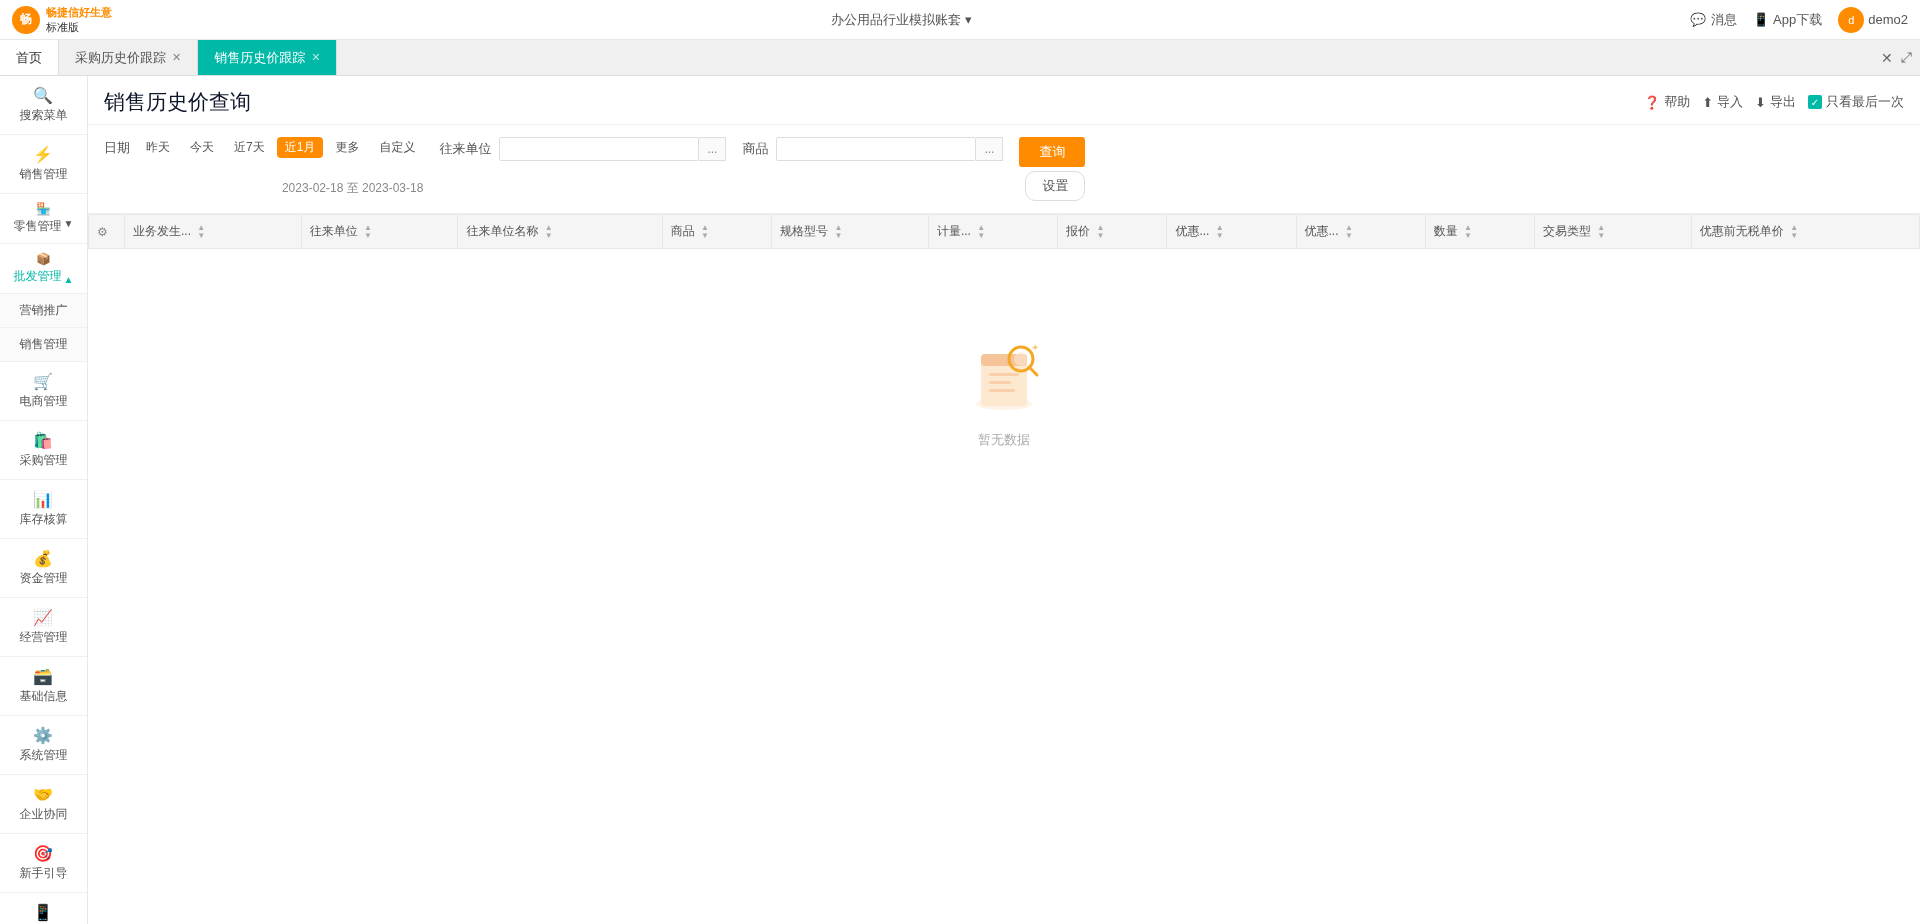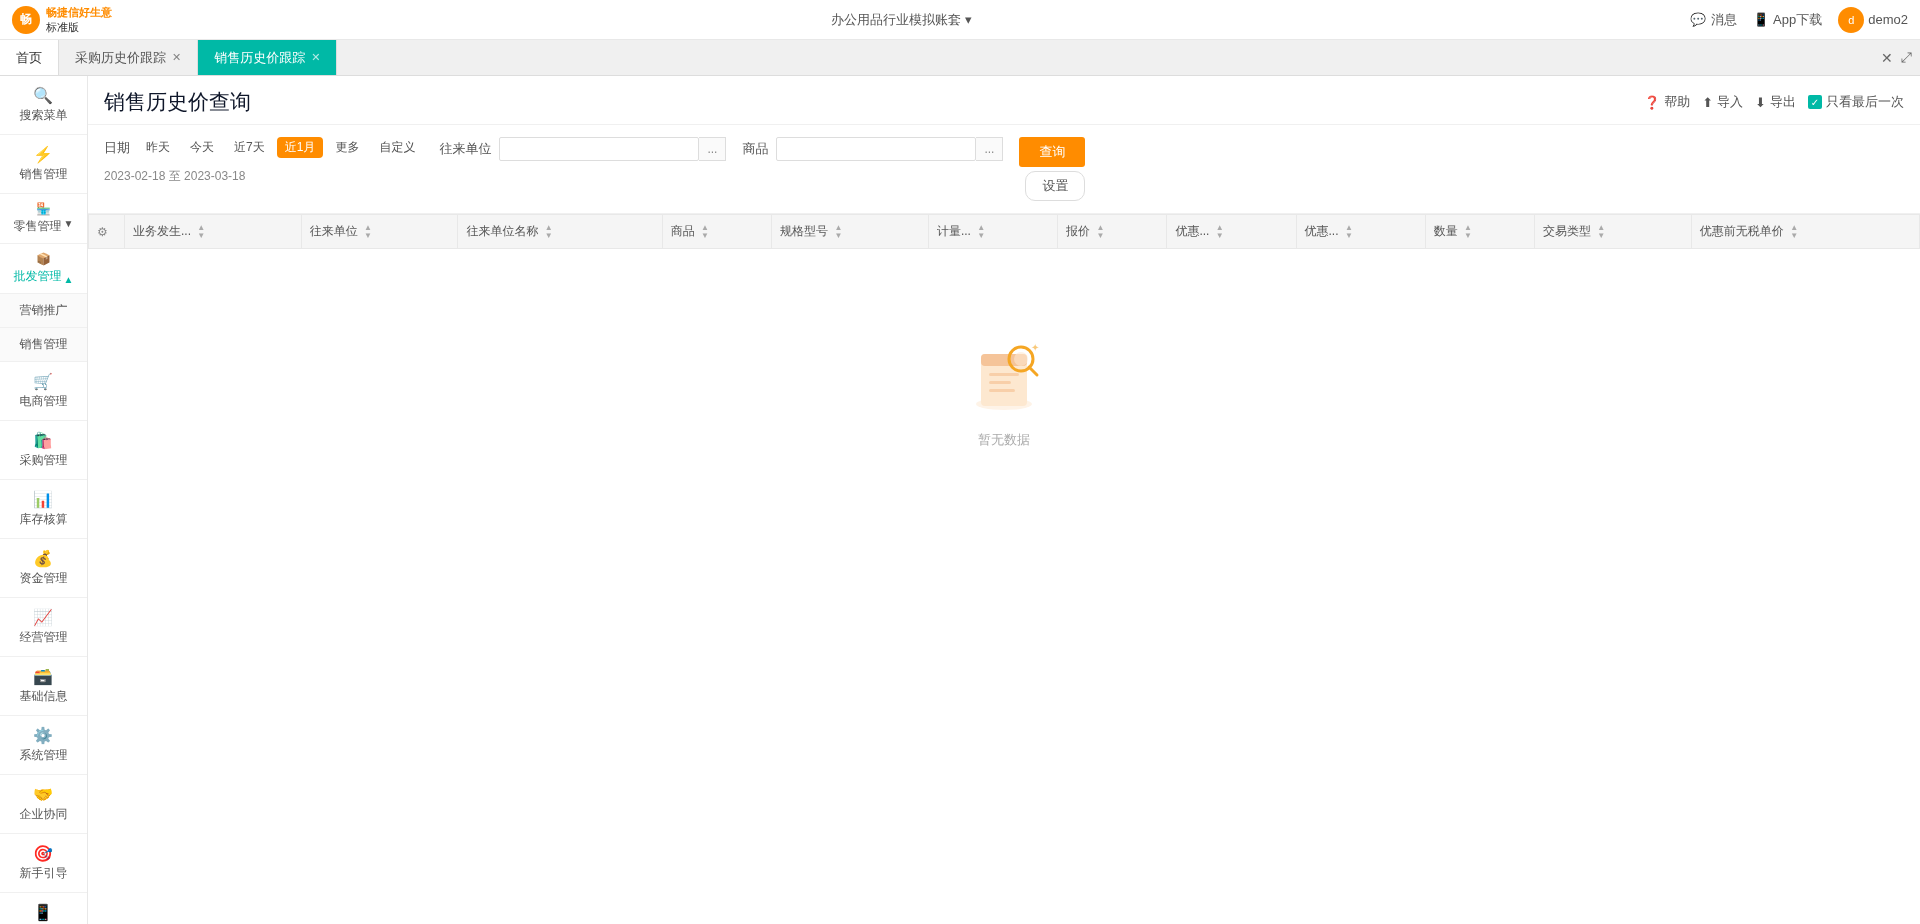--- a/index.html
+++ b/index.html
@@ -136,21 +136,21 @@
       align-items: flex-start;
       gap: 16px;
       border-bottom: 1px solid #f0f0f0;
       flex-wrap: wrap;
     }
     .filter-group { display: flex; align-items: center; gap: 8px; }
     .filter-label { color: #555; font-size: 13px; white-space: nowrap; }
     .date-options { display: flex; align-items: center; gap: 4px; flex-wrap: wrap; }
     .date-opt { padding: 2px 8px; border-radius: 3px; cursor: pointer; font-size: 12px; color: #555; }
     .date-opt.active { background: #ff8c00; color: #fff; border-radius: 4px; }
-    .date-range { font-size: 12px; color: #888; margin-top: 6px; }
+    .date-range { font-size: 12px; color: #888; margin-top: 18px; text-align: right; }
     .filter-input-group { display: flex; align-items: center; }
     .filter-input { border: 1px solid #ddd; padding: 4px 8px; font-size: 12px; color: #333; outline: none; width: 200px; border-radius: 2px; }
     .filter-ellipsis { border: 1px solid #ddd; border-left: none; padding: 4px 8px; cursor: pointer; color: #888; font-size: 12px; background: #fafafa; }
     .query-btn { background: #ff8c00; color: #fff; border: none; padding: 6px 20px; border-radius: 3px; cursor: pointer; font-size: 13px; }
     .settings-btn { background: #fff; color: #555; border: 1px solid #ddd; padding: 5px 16px; border-radius: 10px; cursor: pointer; font-size: 13px; }
     .filter-right { display: flex; flex-direction: column; gap: 4px; align-items: flex-end; }
 
     
     .table-container { flex: 1; overflow: auto; }
     .data-table { width: 100%; border-collapse: collapse; font-size: 12px; }

